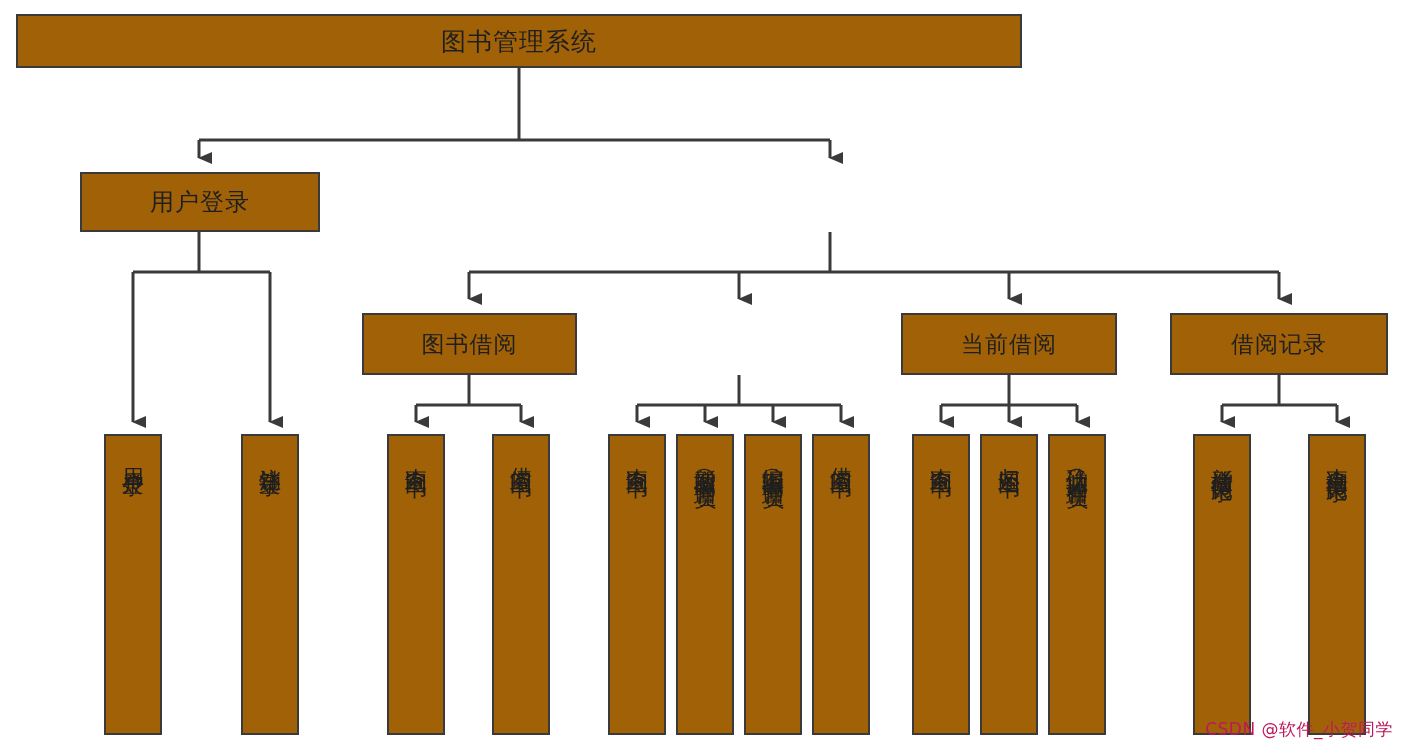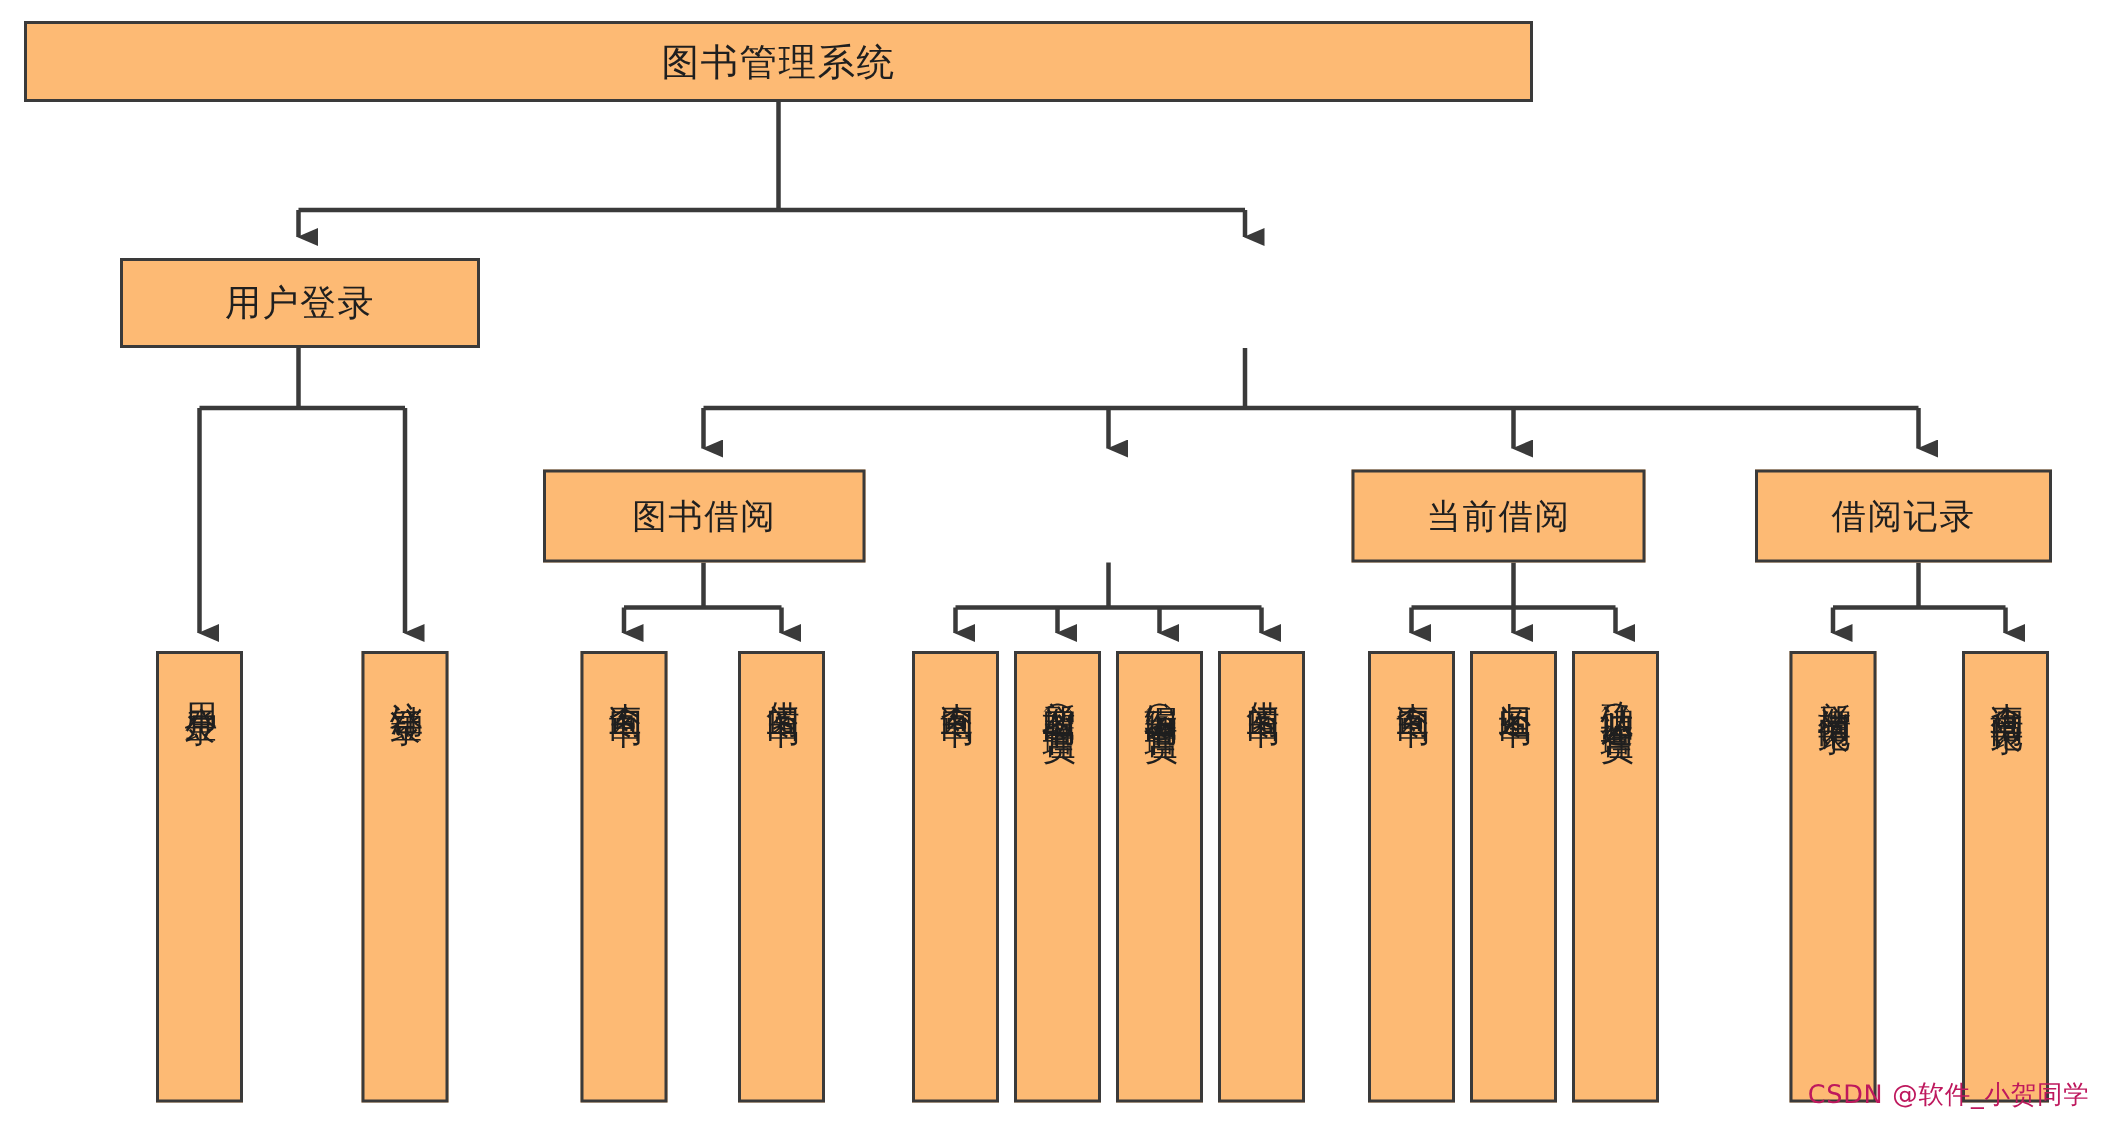--- a/index.html
+++ b/index.html
@@ -21,21 +21,21 @@
     position: absolute;
     left: 0;
     top: 0;
     width: 1405px;
     height: 747px;
     pointer-events: none;
   }
   .node {
     position: absolute;
     box-sizing: border-box;
-    background: #fdba74;
+    background: #a16207;
     border: 2.5px solid #3a3a3a;
     display: flex;
     align-items: center;
     justify-content: center;
     color: #1f1f1f;
   }
   .node.root {
     font-size: 25px;
   }
   .node.level2 {
@@ -133,25 +133,25 @@
   <div class="node level2" style="left:80px; top:172px; width:240px; height:60px;">
     <span class="htext">用户登录</span>
   </div>
 
 
   <div class="node level3" style="left:362px; top:313px; width:215px; height:62px;">
     <span class="htext">图书借阅</span>
   </div>
 
 
-  <div class="node level3" style="left:901px; top:313px; width:196px; height:62px;">
+  <div class="node level3" style="left:901px; top:313px; width:216px; height:62px;">
     <span class="htext">当前借阅</span>
   </div>
 
-  <div class="node level3" style="left:1170px; top:313px; width:198px; height:62px;">
+  <div class="node level3" style="left:1170px; top:313px; width:218px; height:62px;">
     <span class="htext">借阅记录</span>
   </div>
 
   <div class="node leaf" style="left:104px; top:434px; width:58px; height:301px;">
     <span class="vtext">用户登录</span>
   </div>
   <div class="node leaf" style="left:241px; top:434px; width:58px; height:301px;">
     <span class="vtext">注销登录</span>
   </div>
 

